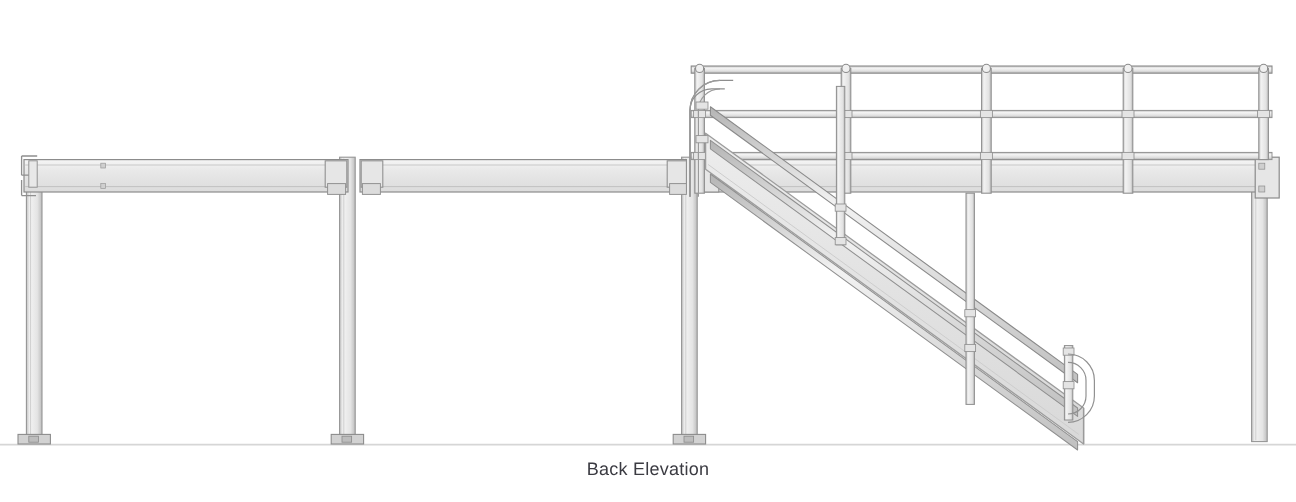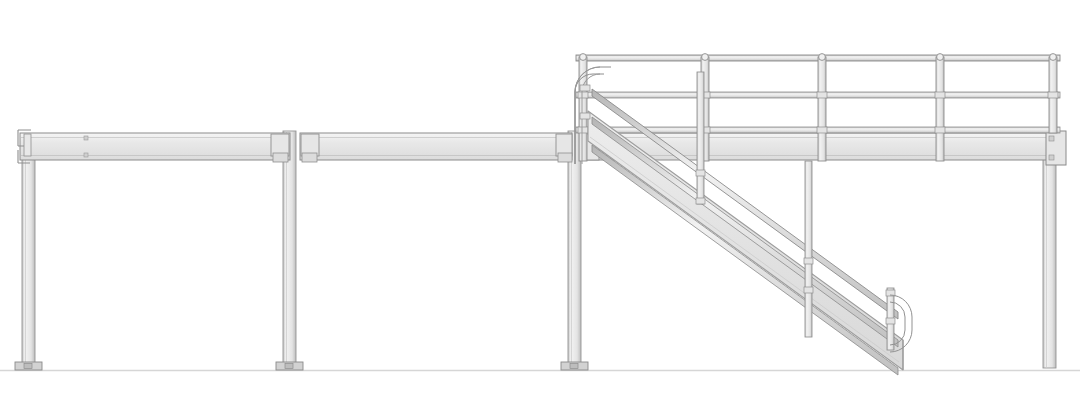--- a/index.html
+++ b/index.html
@@ -262,14 +262,15 @@
       </g>
     </g>
 
     <g>
       <rect x="580" y="85" width="10" height="6" fill="#e4e4e4" stroke="#8f8f8f" stroke-width="0.7"></rect>
       <rect x="580" y="113" width="10" height="6" fill="#e4e4e4" stroke="#8f8f8f" stroke-width="0.7"></rect>
     </g>
 
   </svg>
 
+  <div id="caption">Back Elevation</div>
 
 </div>
 
 </body></html>

